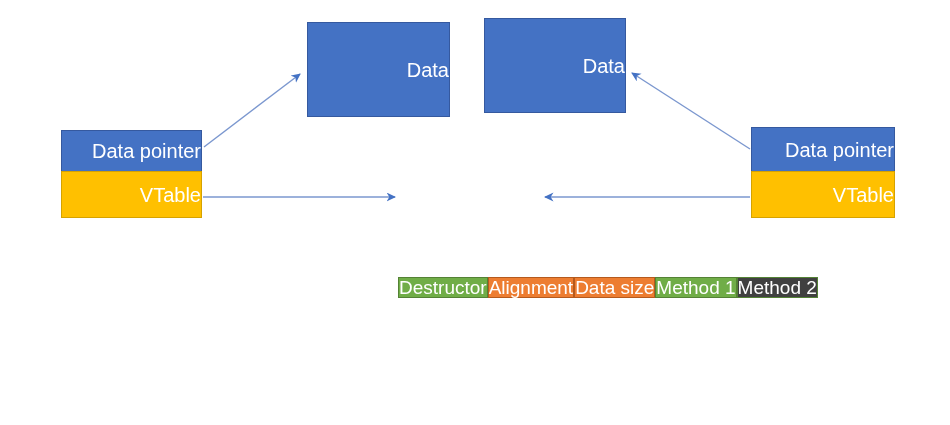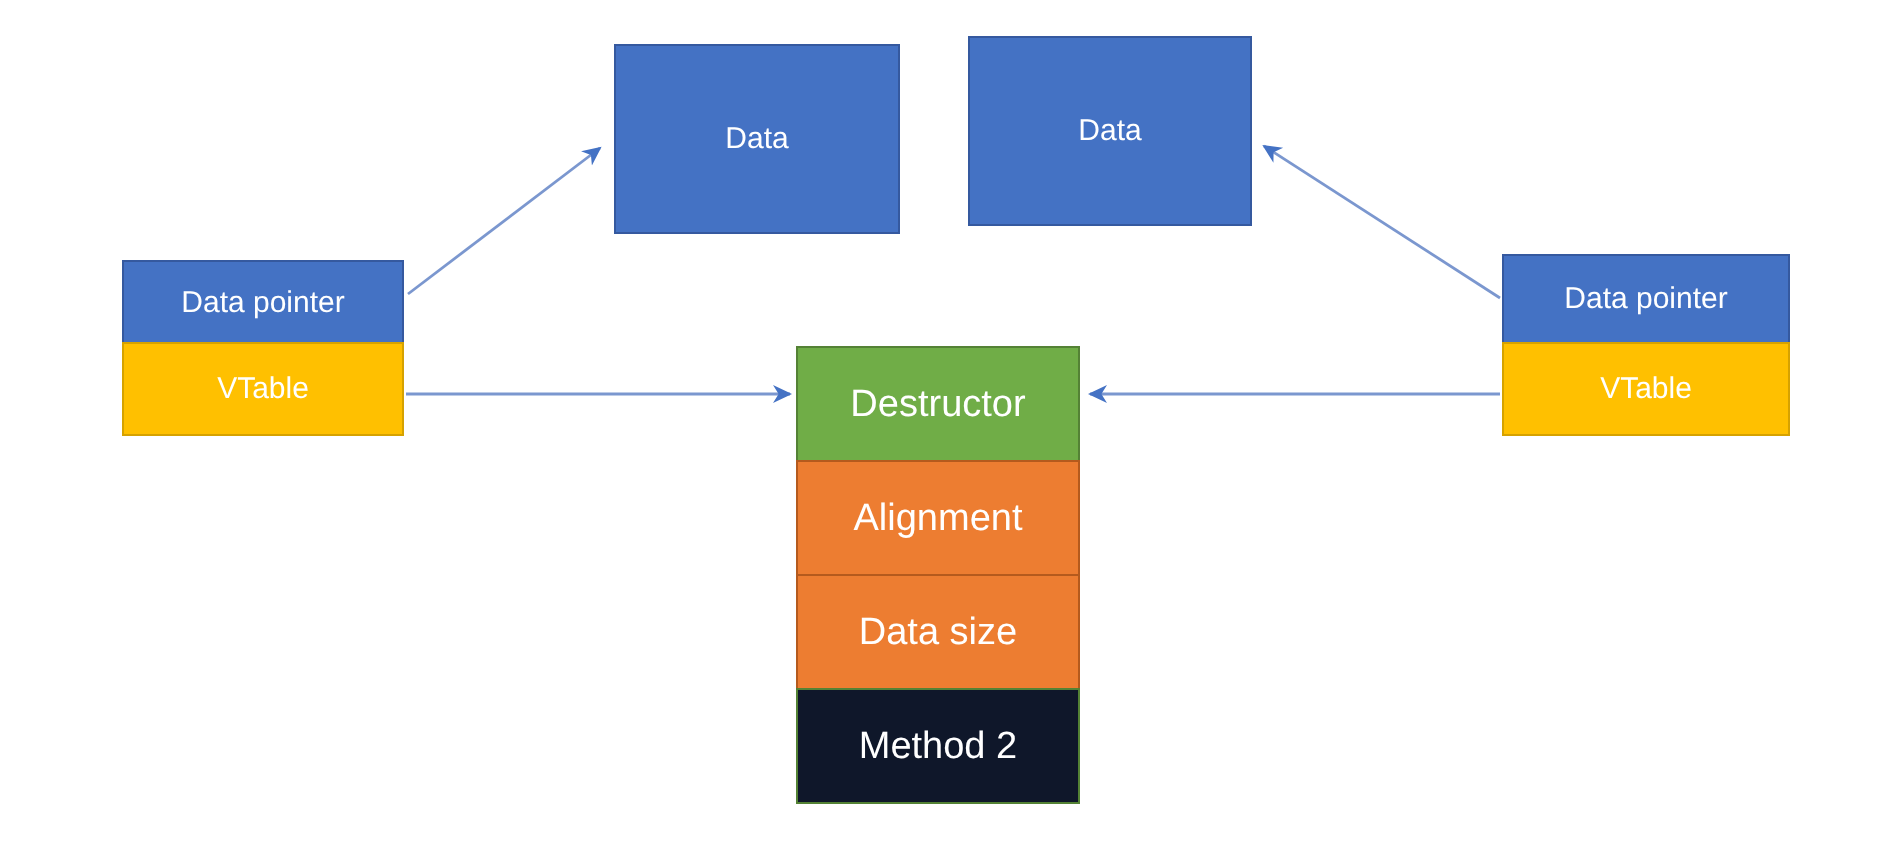--- a/index.html
+++ b/index.html
@@ -22,34 +22,35 @@
     width: 950px;
     height: 425px;
     pointer-events: none;
   }
   .box {
     position: absolute;
     box-sizing: border-box;
     border: 1px solid transparent;
     display: flex;
     align-items: center;
-    justify-content: center;
+    justify-content: flex-end;
     color: #ffffff;
-    font-size: 15px;
+    font-size: 20px;
     line-height: 1;
     white-space: nowrap;
   }
   .stack {
     position: absolute;
     left: 398px;
     top: 173px;
     width: 142px;
     height: 229px;
     display: flex;
-    flex-direction: column;
+    flex-direction: row;
+    align-items: center;
   }
   .stack .row {
     position: relative;
     flex: 1;
     box-sizing: border-box;
     border: 1px solid transparent;
     display: flex;
     align-items: center;
     justify-content: center;
     color: #ffffff;
@@ -109,18 +110,21 @@
   <div class="stack">
     <div class="row" style="background-color: rgb(112, 173, 71); border-color: rgb(84, 130, 53);">
       <span>Destructor</span>
     </div>
     <div class="row" style="background-color: rgb(237, 125, 49); border-color: rgb(181, 90, 29);">
       <span>Alignment</span>
     </div>
     <div class="row" style="background-color: rgb(237, 125, 49); border-color: rgb(181, 90, 29);">
       <span>Data size</span>
     </div>
-    <div class="row" style="background-color: #0f172a; border-color: rgb(84, 130, 53);">
+    <div class="row" style="background-color: rgb(112, 173, 71); border-color: rgb(84, 130, 53);">
+      <span>Method 1</span>
+    </div>
+    <div class="row" style="background-color: #404040; border-color: rgb(84, 130, 53);">
       <span>Method 2</span>
     </div>
   </div>
 
 </div>
 
 </body></html>

